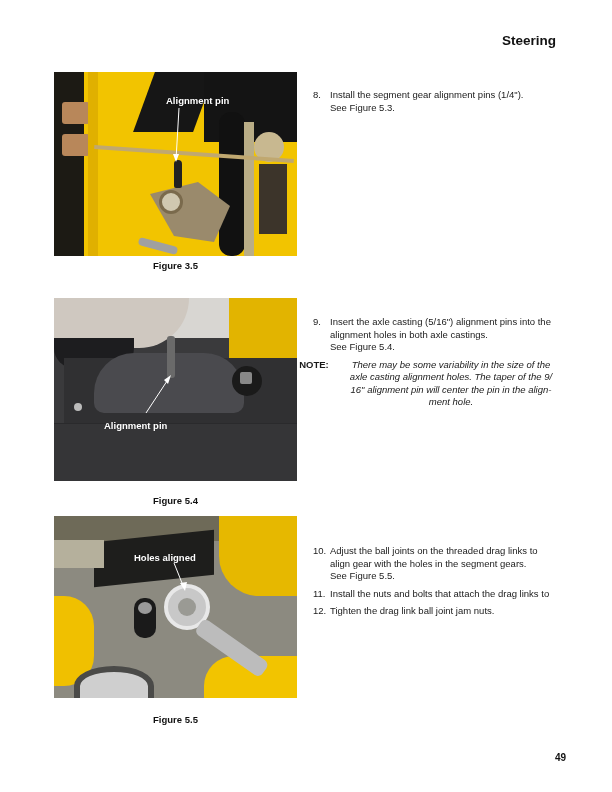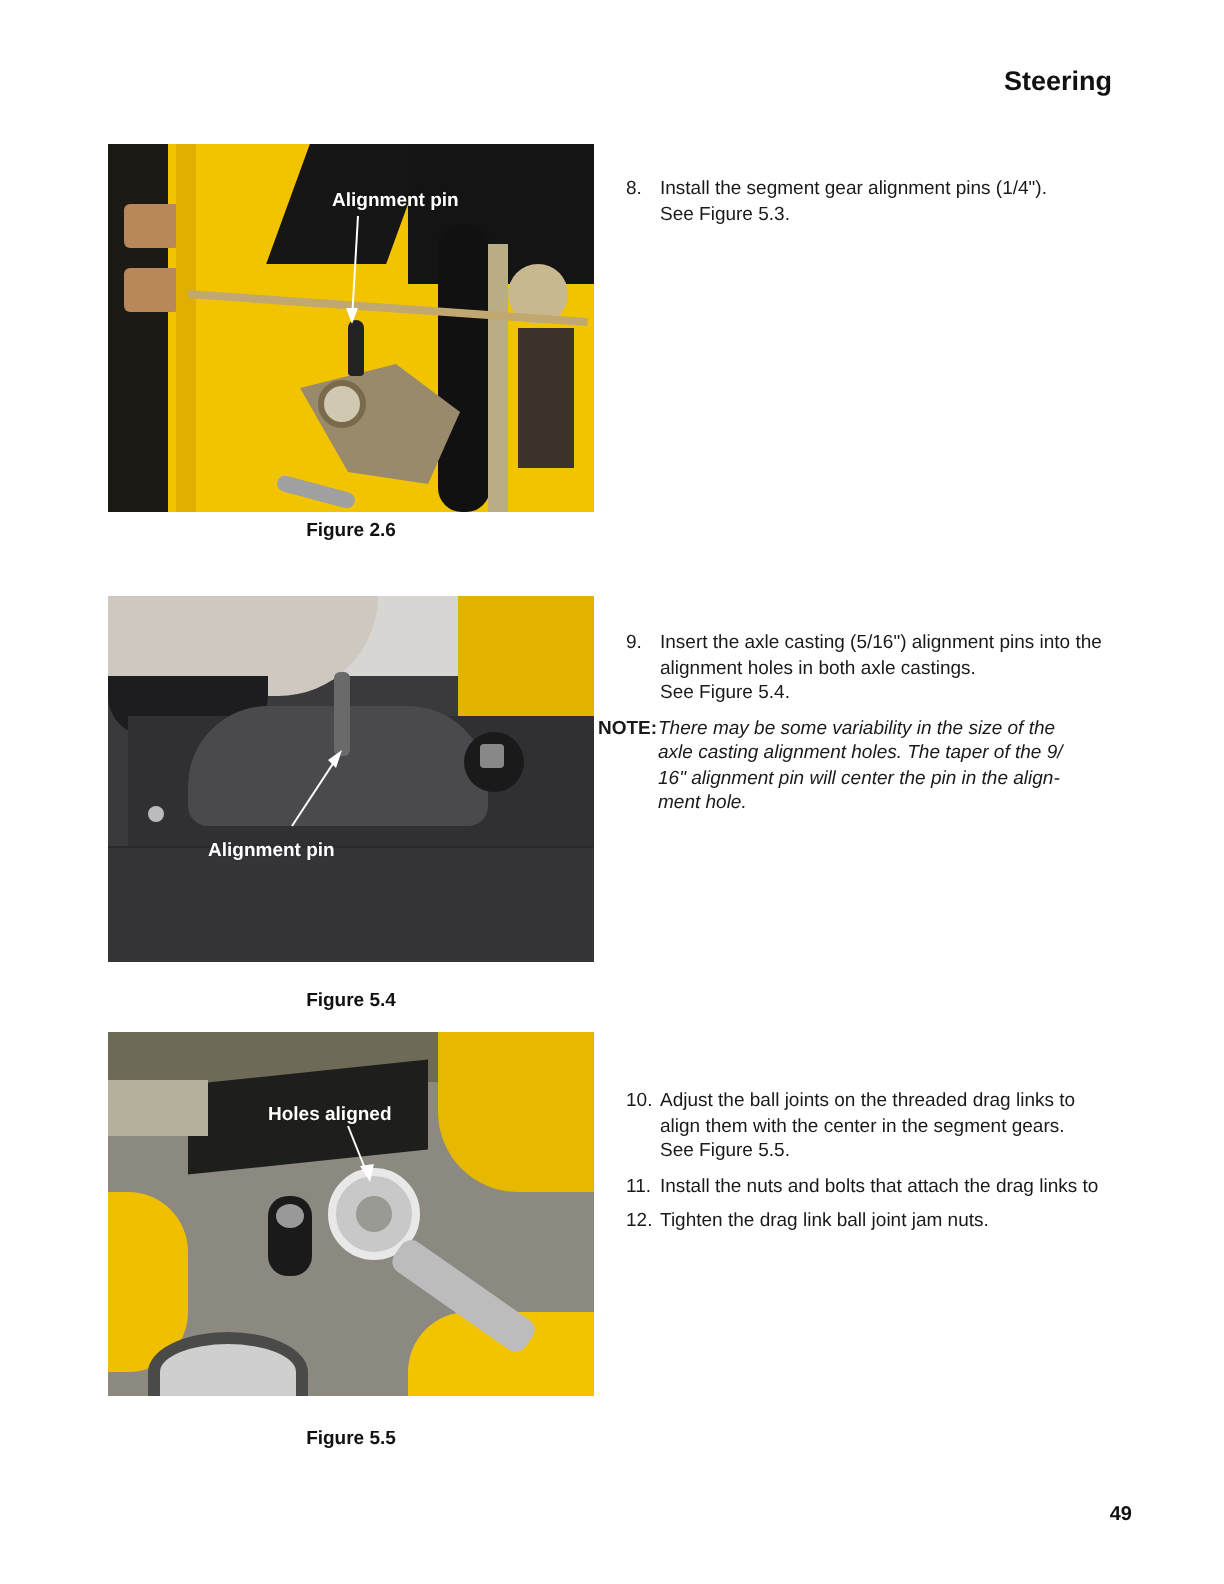--- a/index.html
+++ b/index.html
@@ -76,21 +76,21 @@
     <div class="shape" style="left:205px;top:92px;width:28px;height:70px;background:#3c342a;"></div>
     <div class="shape" style="left:40px;top:80px;width:200px;height:4px;background:#c0a870;transform:rotate(4deg);"></div>
     <div class="shape" style="left:84px;top:170px;width:40px;height:8px;background:#a0a0a0;border-radius:4px;transform:rotate(15deg);"></div>
     <svg class="shape" style="left:0;top:0;" width="243" height="184">
       <line x1="125" y1="36" x2="122" y2="88" stroke="#ffffff" stroke-width="1"></line>
       <polygon points="119,82 122,90 125,82" fill="#ffffff"></polygon>
     </svg>
   </div>
   <span class="callout" style="left:112px;top:23px;">Alignment pin</span>
 </div>
-<div class="caption cap1">Figure 2.6</div>
+<div class="caption cap1">Figure 3.5</div>
 
 <div class="figure fig2">
   <div class="photo p2">
     <div class="shape" style="left:0;top:0;width:243px;height:40px;background:#d8d6d2;"></div>
     <div class="shape" style="left:0;top:0;width:135px;height:50px;background:#cfc8c0;border-radius:0 0 60px 0;"></div>
     <div class="shape" style="left:175px;top:0;width:68px;height:60px;background:#e2b400;"></div>
     <div class="shape" style="left:0;top:40px;width:80px;height:30px;background:#1d1d1f;border-radius:0 0 20px 20px;"></div>
     <div class="shape" style="left:10px;top:60px;width:233px;height:123px;background:#303032;"></div>
     <div class="shape" style="left:40px;top:55px;width:150px;height:60px;background:#4a4a4e;border-radius:40px 40px 10px 10px;"></div>
     <div class="shape" style="left:113px;top:38px;width:8px;height:42px;background:#6a6a6a;border-radius:3px;"></div>
@@ -143,37 +143,37 @@
 
 <div class="steps steps2">
   <div class="step">
     <span class="step-num">9.</span>
     <span class="step-body">
       <span class="step-line">Insert the axle casting (5/16") alignment pins into the</span>
       <span class="step-line">alignment holes in both axle castings.</span>
       <span class="step-line">See Figure 5.4.</span>
     </span>
   </div>
-  <div class="note" style="margin-left:-13px;">
+  <div class="note" style="margin-left:-13px;text-align:center;">
     <span class="note-label">NOTE:</span>
     <span class="note-body">
       <span class="step-line">There may be some variability in the size of the</span>
       <span class="step-line" style="padding-left:0;">axle casting alignment holes. The taper of the 9/</span>
       <span class="step-line">16" alignment pin will center the pin in the align-</span>
       <span class="step-line">ment hole.</span>
     </span>
   </div>
 </div>
 
 <div class="steps steps3">
   <div class="step">
     <span class="step-num">10.</span>
     <span class="step-body">
       <span class="step-line">Adjust the ball joints on the threaded drag links to</span>
-      <span class="step-line">align them with the center in the segment gears.</span>
+      <span class="step-line">align gear with the holes in the segment gears.</span>
       <span class="step-line">See Figure 5.5.</span>
     </span>
   </div>
   <div class="step">
     <span class="step-num">11.</span>
     <span class="step-body">
       <span class="step-line">Install the nuts and bolts that attach the drag links to</span>
     </span>
   </div>
   <div class="step">

